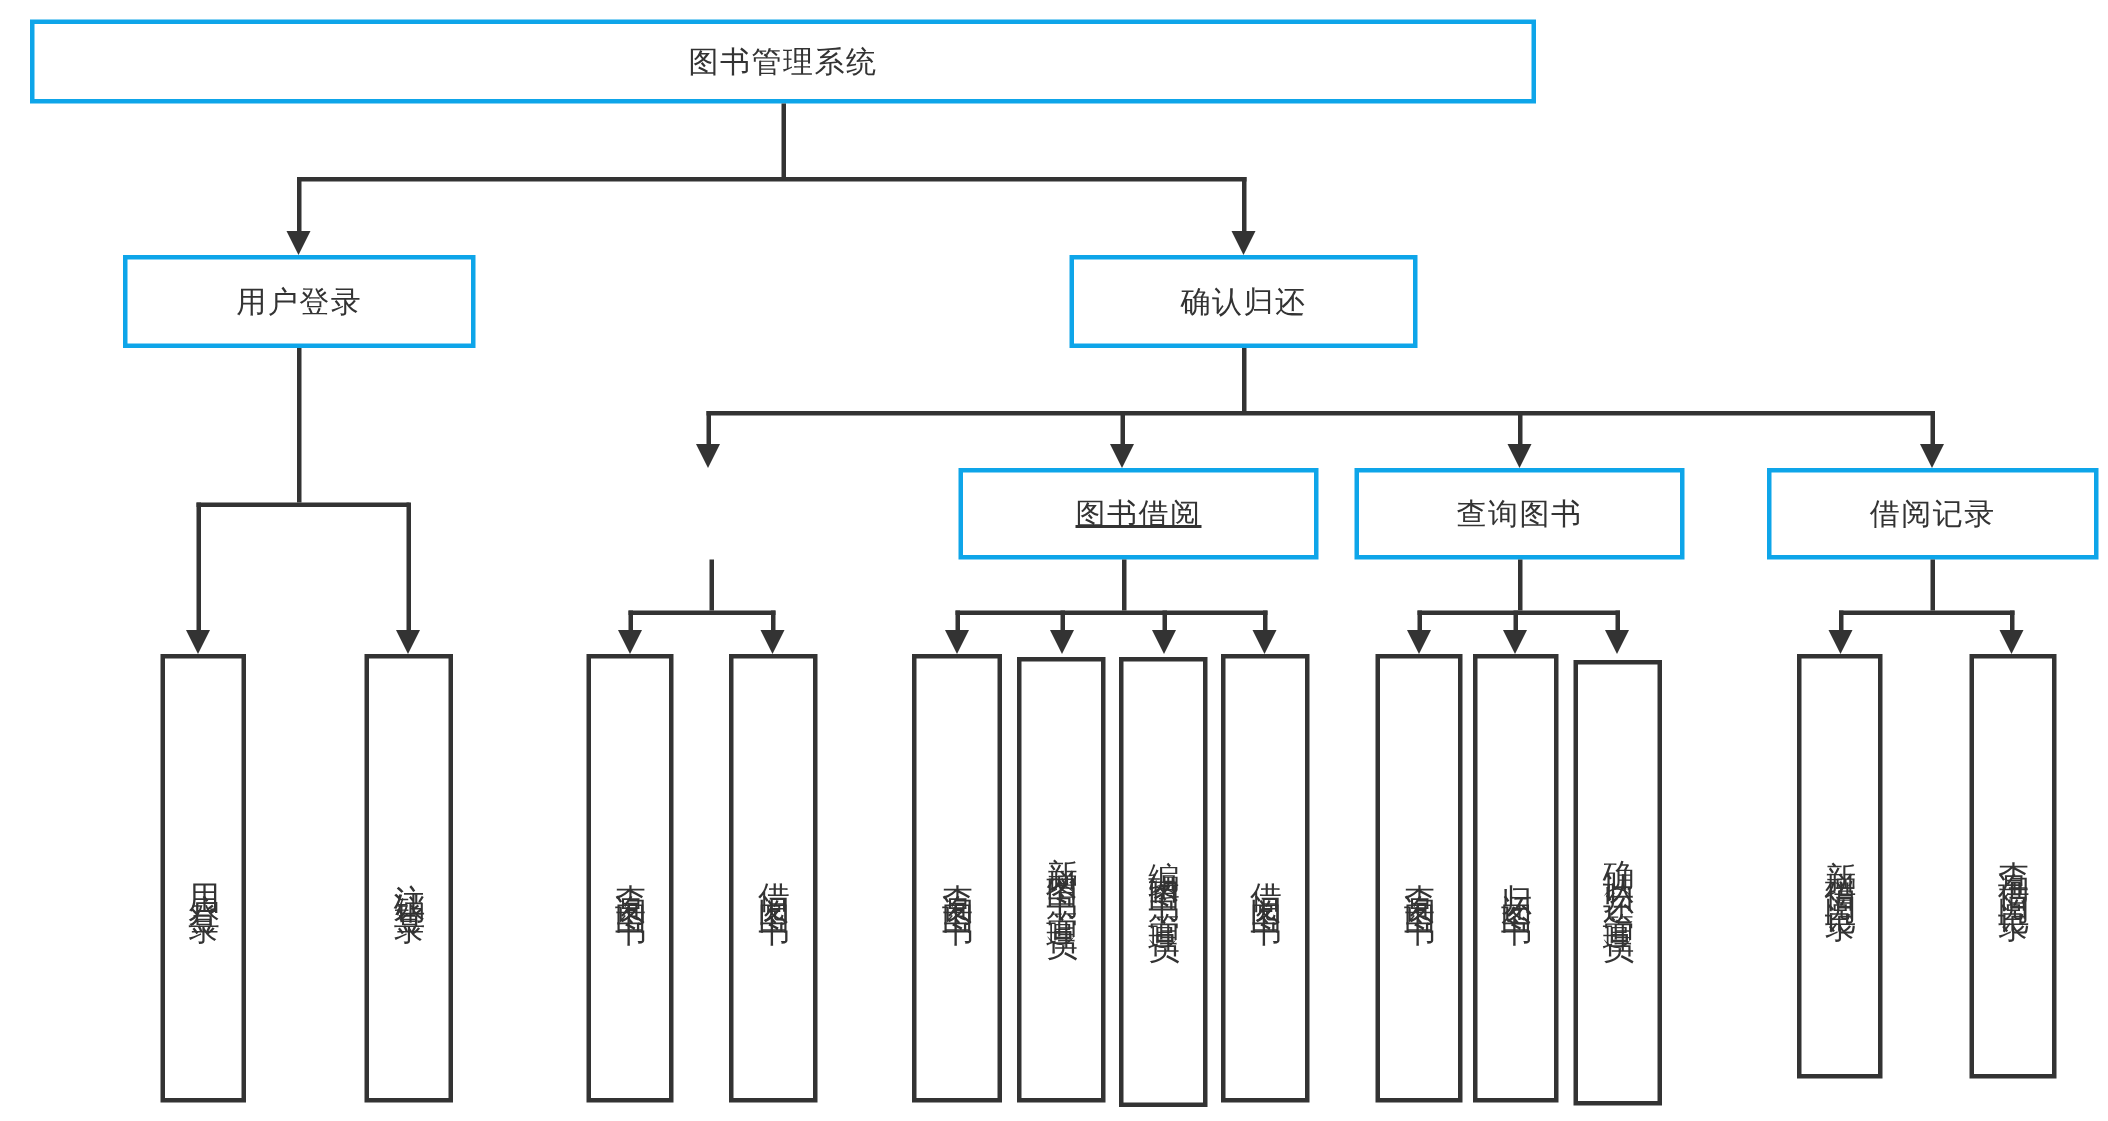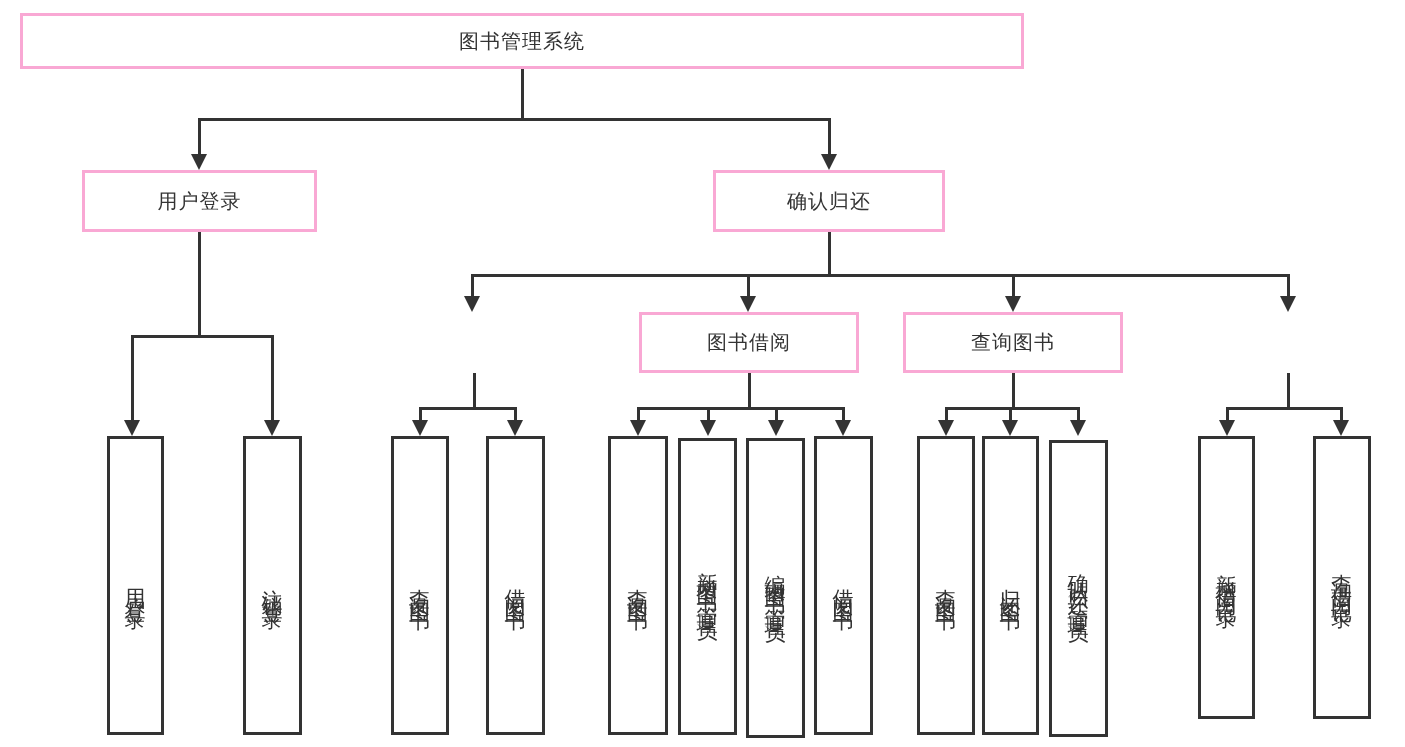--- a/index.html
+++ b/index.html
@@ -7,21 +7,21 @@
   .canvas {
     position:relative;
     width:1405px; height:747px;
     background:#ffffff;
     font-family:"Liberation Sans","DejaVu Sans",sans-serif;
     color:#333333;
     overflow:hidden;
   }
   .box {
     position:absolute;
-    border:3px solid #f9a8d4;
+    border:3px solid #0ea5e9;
     background:#ffffff;
     display:flex; align-items:center; justify-content:center;
     font-size:20px; color:#333333;
     letter-spacing:1px;
     white-space:nowrap;
   }
   .col {
     position:absolute;
     border:3px solid #333333;
     background:#ffffff;
@@ -86,25 +86,28 @@
   <div class="hline" style="left:471px; top:274px; width:818px;"></div>
   <div class="vline" style="left:471px; top:274px; height:22px;"></div>
   <div class="arrow" style="left:464px; top:296px;"></div>
   <div class="vline" style="left:747px; top:274px; height:22px;"></div>
   <div class="arrow" style="left:740px; top:296px;"></div>
   <div class="vline" style="left:1012px; top:274px; height:22px;"></div>
   <div class="arrow" style="left:1005px; top:296px;"></div>
   <div class="vline" style="left:1287px; top:274px; height:22px;"></div>
   <div class="arrow" style="left:1280px; top:296px;"></div>
 
-  <div class="box" style="left:639px; top:312px; width:220px; height:61px;">
+  <div class="box" style="left:639px; top:312px; width:240px; height:61px;text-decoration:underline;">
     <span>图书借阅</span>
   </div>
   <div class="box" style="left:903px; top:312px; width:220px; height:61px;">
     <span>查询图书</span>
+  </div>
+  <div class="box" style="left:1178px; top:312px; width:221px; height:61px;">
+    <span>借阅记录</span>
   </div>
 
   <div class="vline" style="left:473px; top:373px; height:34px;"></div>
   <div class="hline" style="left:419px; top:407px; width:98px;"></div>
   <div class="vline" style="left:419px; top:407px; height:13px;"></div>
   <div class="arrow" style="left:412px; top:420px;"></div>
   <div class="vline" style="left:514px; top:407px; height:13px;"></div>
   <div class="arrow" style="left:507px; top:420px;"></div>
 
   <div class="vline" style="left:748px; top:373px; height:34px;"></div>

